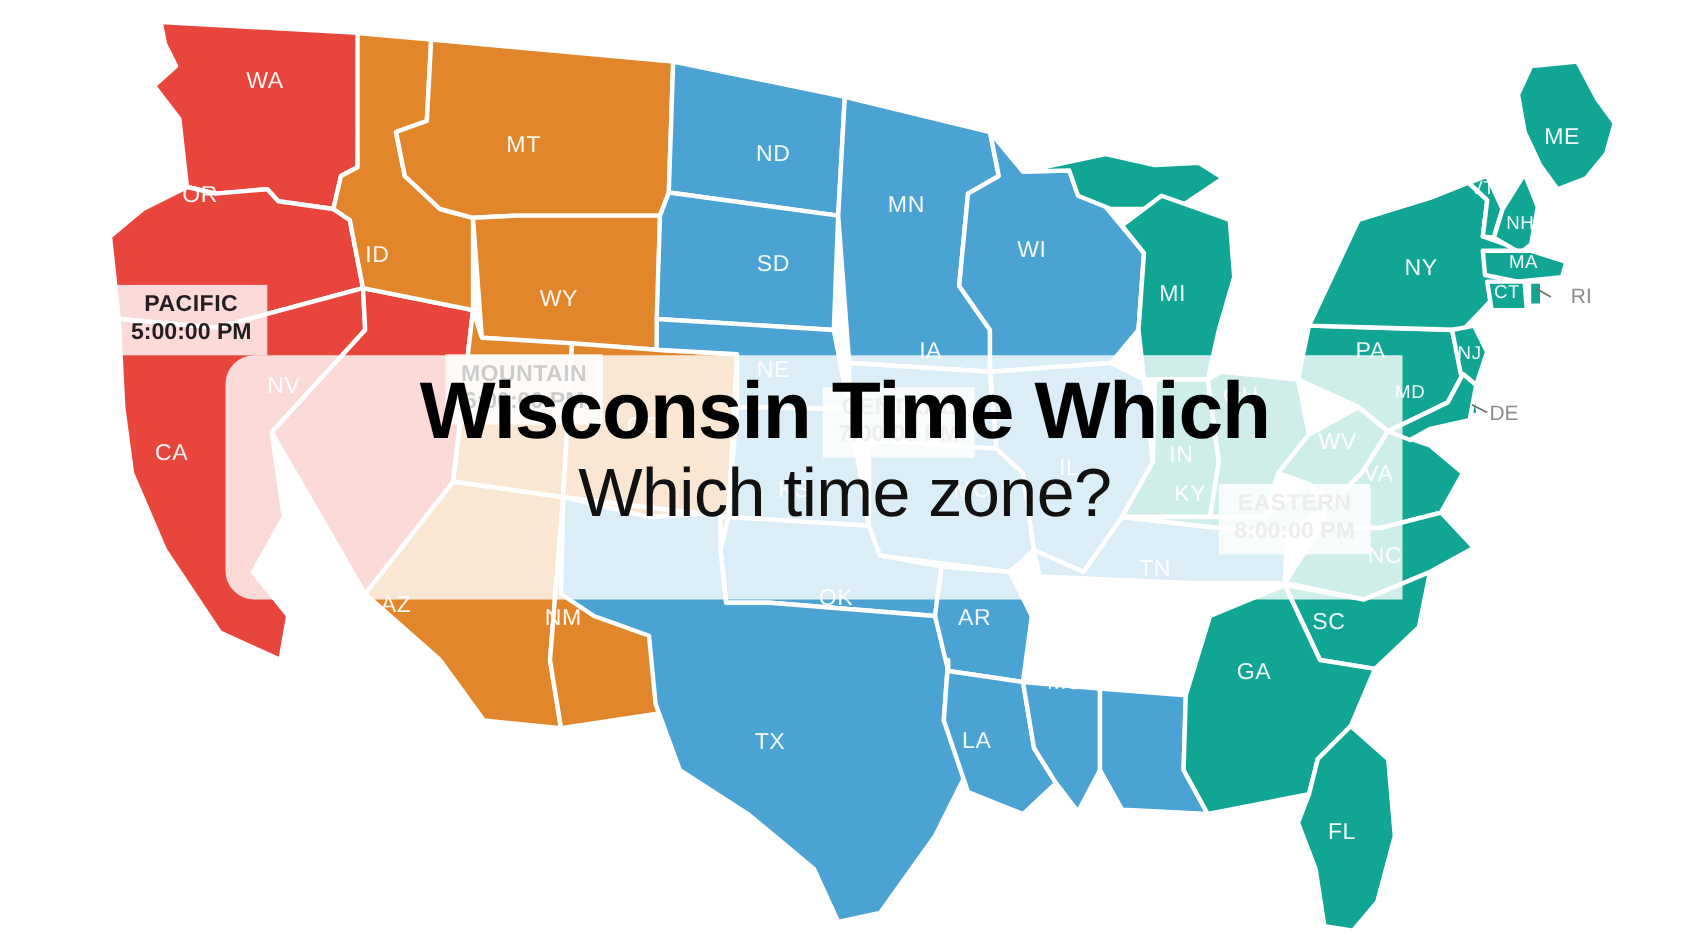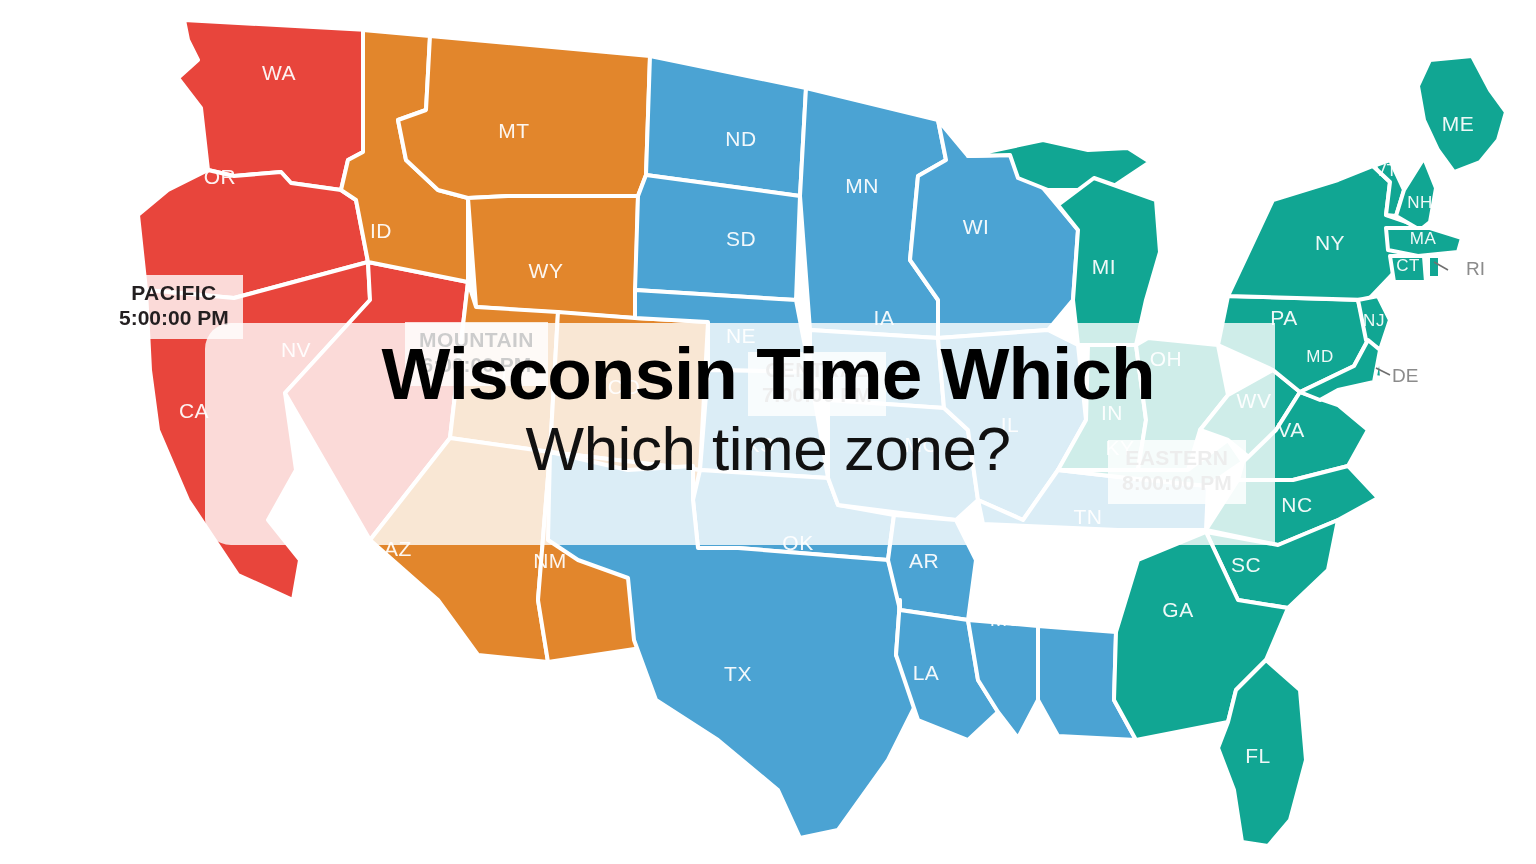--- a/index.html
+++ b/index.html
@@ -3,42 +3,42 @@
 <meta charset="utf-8">
 <title>Wisconsin Time Zone</title>
 <style>
   html,body{margin:0;padding:0;background:#ffffff;}
   body{width:1536px;height:864px;overflow:hidden;
        font-family:"Liberation Sans","DejaVu Sans",sans-serif;}
 
   #stage{position:relative;width:1536px;height:864px;background:#ffffff;overflow:hidden;}
 
   
-  #map-layer{position:absolute;left:0;top:0;width:1336px;height:864px;padding-left:38px;}
+  #map-layer{position:absolute;left:0;top:0;width:1336px;height:864px;}
   #us-map{display:block;width:1536px;height:864px;}
   .state{stroke:#ffffff;stroke-width:4;stroke-linejoin:round;}
   .zone-pacific  {fill:#E8453C;}
   .zone-mountain {fill:#E2862C;}
   .zone-central  {fill:#4BA3D3;}
   .zone-eastern  {fill:#11A693;}
 
   .st-label{fill:#ffffff;font-size:21px;font-weight:400;text-anchor:middle;
             font-family:"Liberation Sans","DejaVu Sans",sans-serif;
             letter-spacing:.5px;opacity:.93;}
   .st-label-dark{fill:#8b8b8b;font-size:19px;text-anchor:middle;
             font-family:"Liberation Sans","DejaVu Sans",sans-serif;}
   .leader{stroke:#6f6f6f;stroke-width:1.6;fill:none;}
 
   
   .zone-tag{position:absolute;background:rgba(255,255,255,.80);
             padding:6px 14px 8px 14px;text-align:center;line-height:1.18;
             color:#231f20;}
   .zone-tag .zname{font-size:21px;font-weight:700;letter-spacing:.4px;display:block;}
   .zone-tag .ztime{font-size:21px;font-weight:700;display:block;}
-  #tag-pacific {left:105px;  top:275px; }
+  #tag-pacific {left:105px;  top:259px; }
   #tag-mountain{left:405px;  top:322px;  color:#000000;}
   #tag-central {left:748px;  top:352px;  color:#a9a9a9;}
   #tag-eastern {left:1108px; top:440px;  color:#a6a6a6;}
   #tag-mountain .zname,#tag-central .zname,#tag-eastern .zname{font-weight:700;}
 
   
   #band{position:absolute;left:205px;top:323px;width:1070px;height:222px;
         background:rgba(255,255,255,.80);border-radius:26px 0 0 26px;}
 
   

